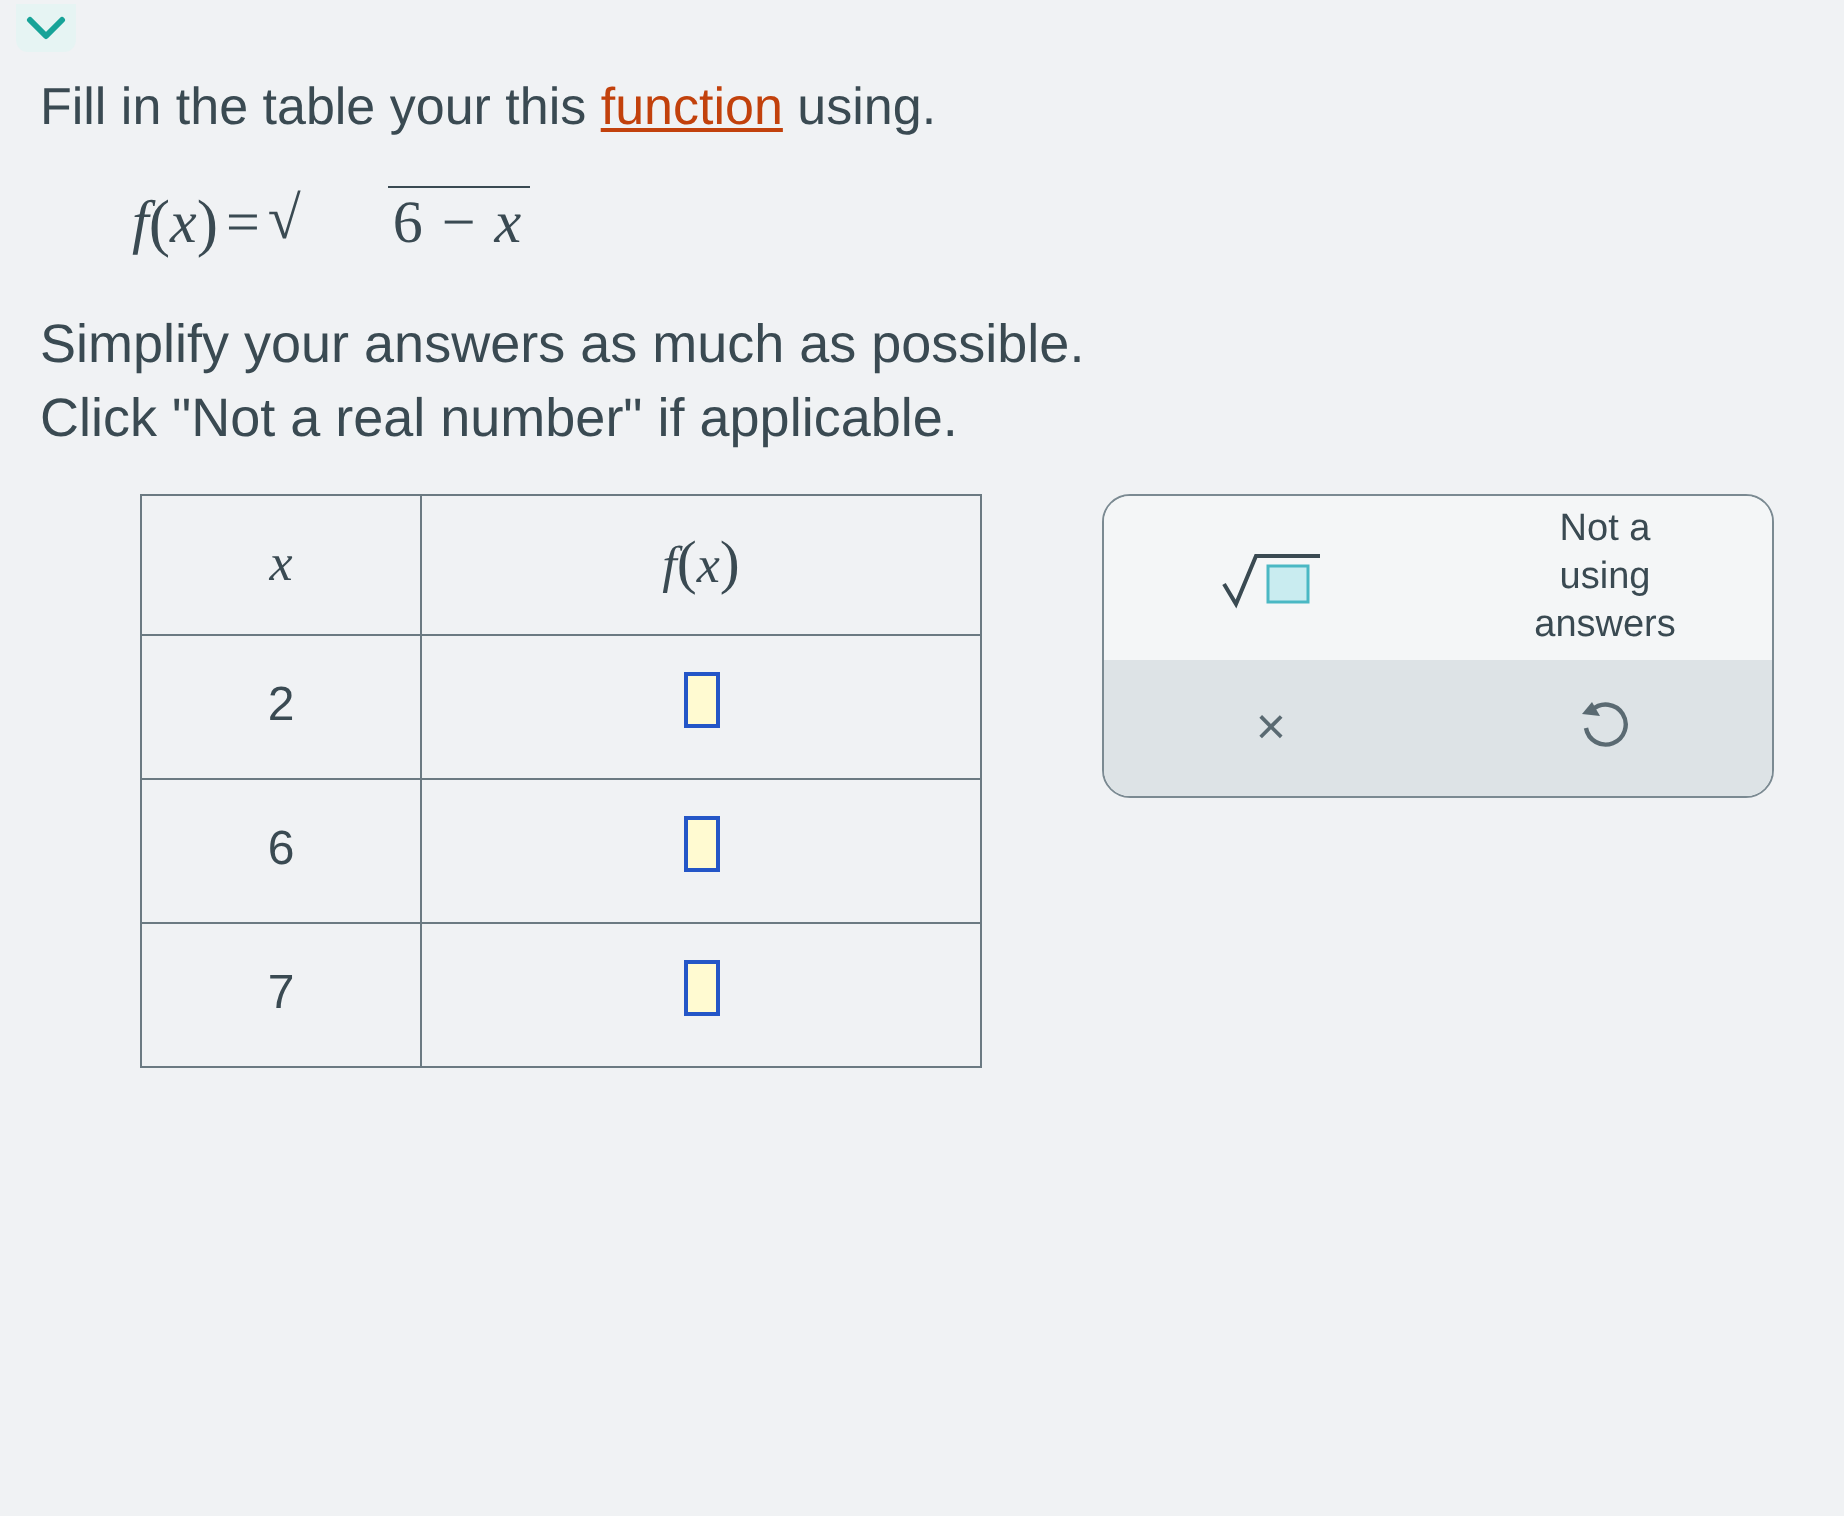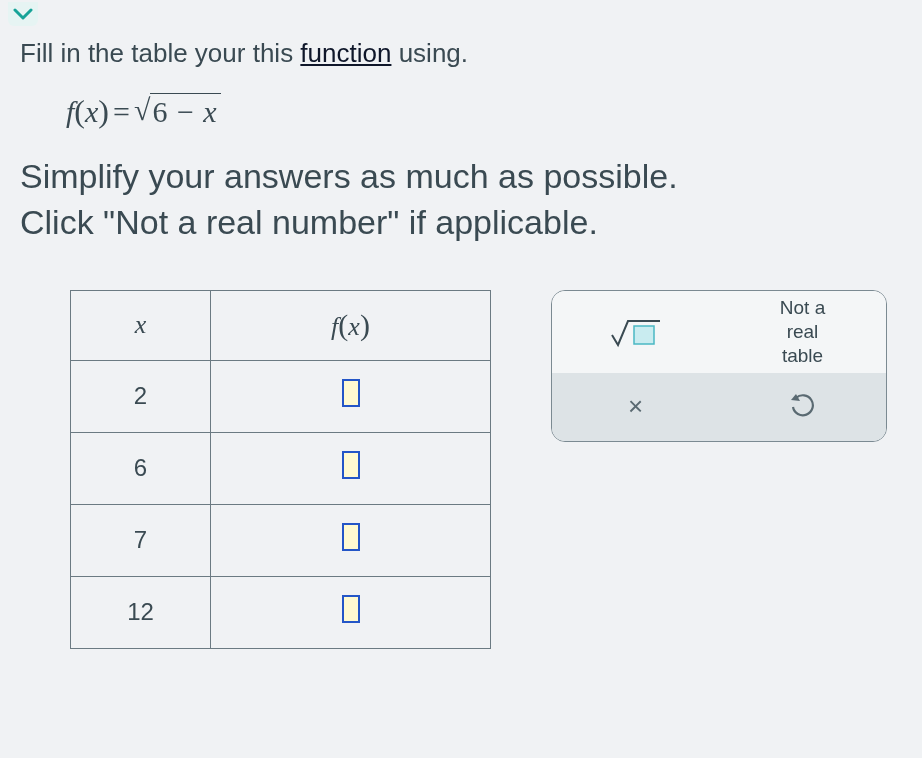--- a/index.html
+++ b/index.html
@@ -28,21 +28,21 @@
   }
   .content {
     padding: 4px 20px 0 20px;
   }
   .instruction {
     font-size: 26px;
     line-height: 1.35;
     margin: 0 0 22px 0;
   }
   .link {
-    color: #0f172a;
+    color: #c2410c;
     text-decoration: underline;
     cursor: pointer;
   }
   .equation {
     font-family: 'Times New Roman', serif;
     font-size: 30px;
     font-style: italic;
     margin: 10px 0 24px 46px;
     display: flex;
     align-items: center;
@@ -58,25 +58,26 @@
     font-size: 30px;
     line-height: 1;
     position: relative;
     top: 2px;
   }
   .sqrt-body {
     border-top: 1.8px solid #3a4a52;
     padding: 0 4px 0 2px;
     font-style: italic;
     line-height: 1.2;
+    margin-left: 44px;
   }
   .sub-instruction {
-    font-size: 34px;
+    font-size: 27px;
     line-height: 1.35;
-    margin: 0 0 44px 0;
+    margin: 0 0 20px 0;
   }
   .row-layout {
     display: flex;
     align-items: flex-start;
     gap: 60px;
     padding-left: 50px;
   }
   
   table.func-table {
     border-collapse: collapse;
@@ -209,40 +210,36 @@
         <td><span class="answer-box"></span></td>
       </tr>
       <tr>
         <td>6</td>
         <td><span class="answer-box"></span></td>
       </tr>
       <tr>
         <td>7</td>
         <td><span class="answer-box"></span></td>
       </tr>
-      <tr>
-        <td>12</td>
-        <td><span class="answer-box"></span></td>
-      </tr>
     </tbody>
       </table>
 
     <div class="keypad">
       <div class="keypad-row top">
         <div class="keypad-cell sqrt-btn">
           <svg width="56" height="34" viewBox="0 0 56 34">
             <path d="M 4 20 L 10 30 L 20 6 L 52 6" fill="none" stroke="#3a4a52" stroke-width="2"></path>
             <rect x="26" y="11" width="20" height="18" fill="#c9ecf0" stroke="#4ab8c4" stroke-width="1.5"></rect>
           </svg>
         </div>
         <div class="keypad-cell">
           <div class="not-real">
             <span>Not a</span><br>
-            <span>real</span><br>
-            <span>table</span>
+            <span>using</span><br>
+            <span>answers</span>
           </div>
         </div>
       </div>
       <div class="keypad-row bottom">
         <div class="keypad-cell">
           <span class="x-icon">×</span>
         </div>
         <div class="keypad-cell undo-icon">
           <svg width="26" height="26" viewBox="0 0 26 26">
             <path d="M 6 4 A 10 10 0 1 1 3 13" fill="none" stroke="#5a6a72" stroke-width="2.2"></path>

